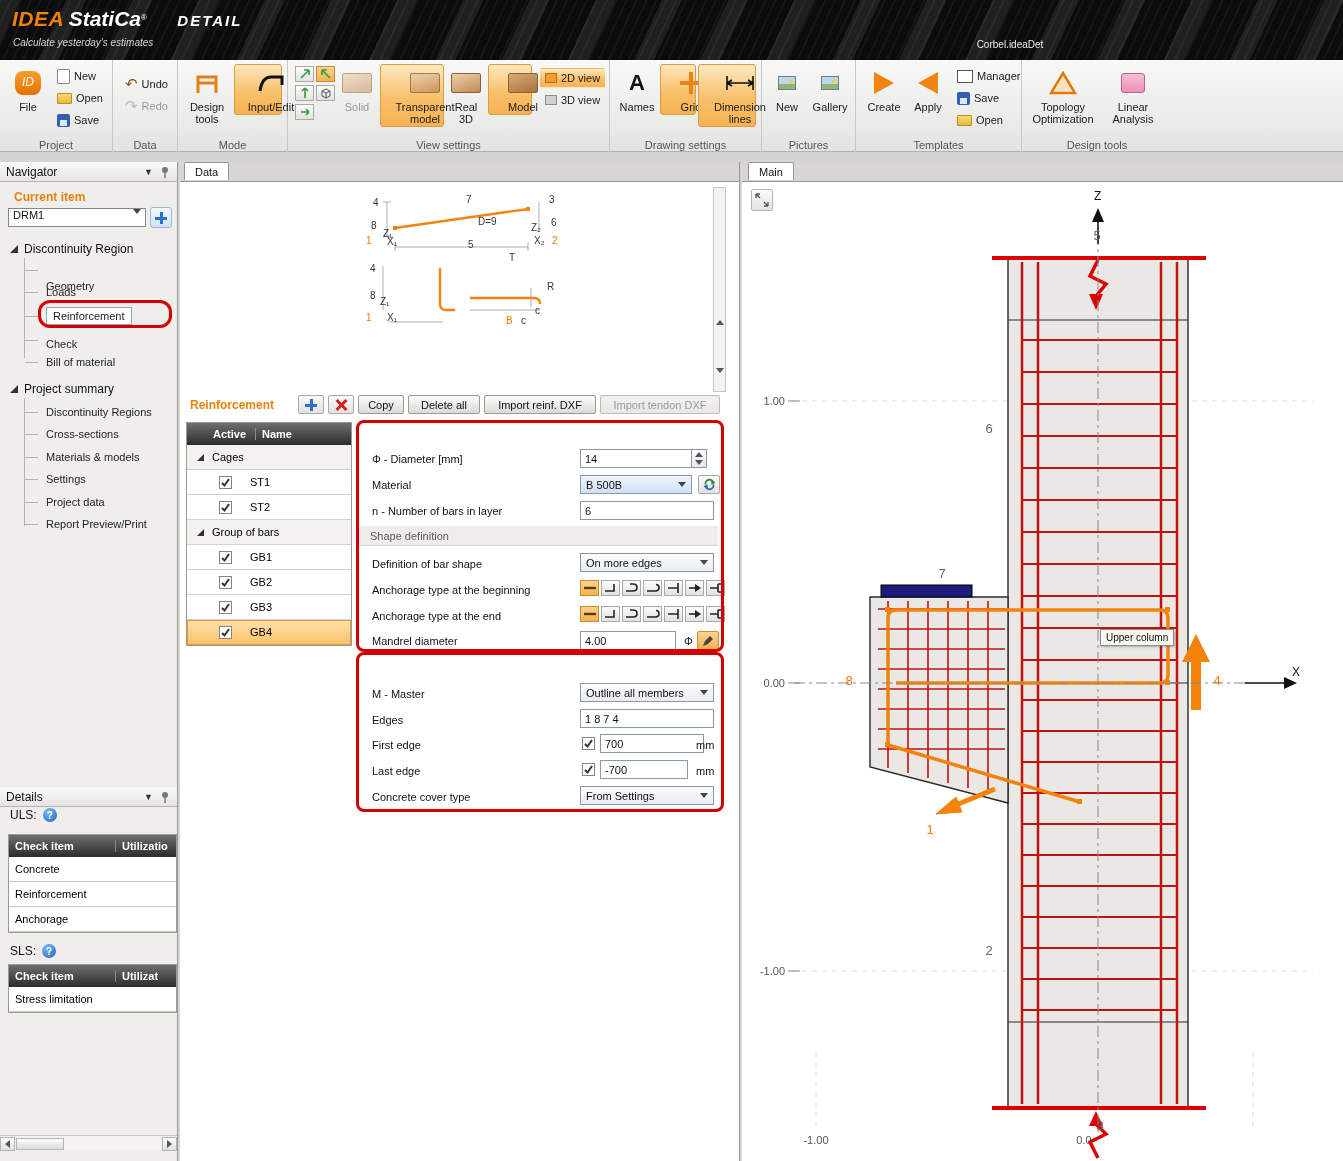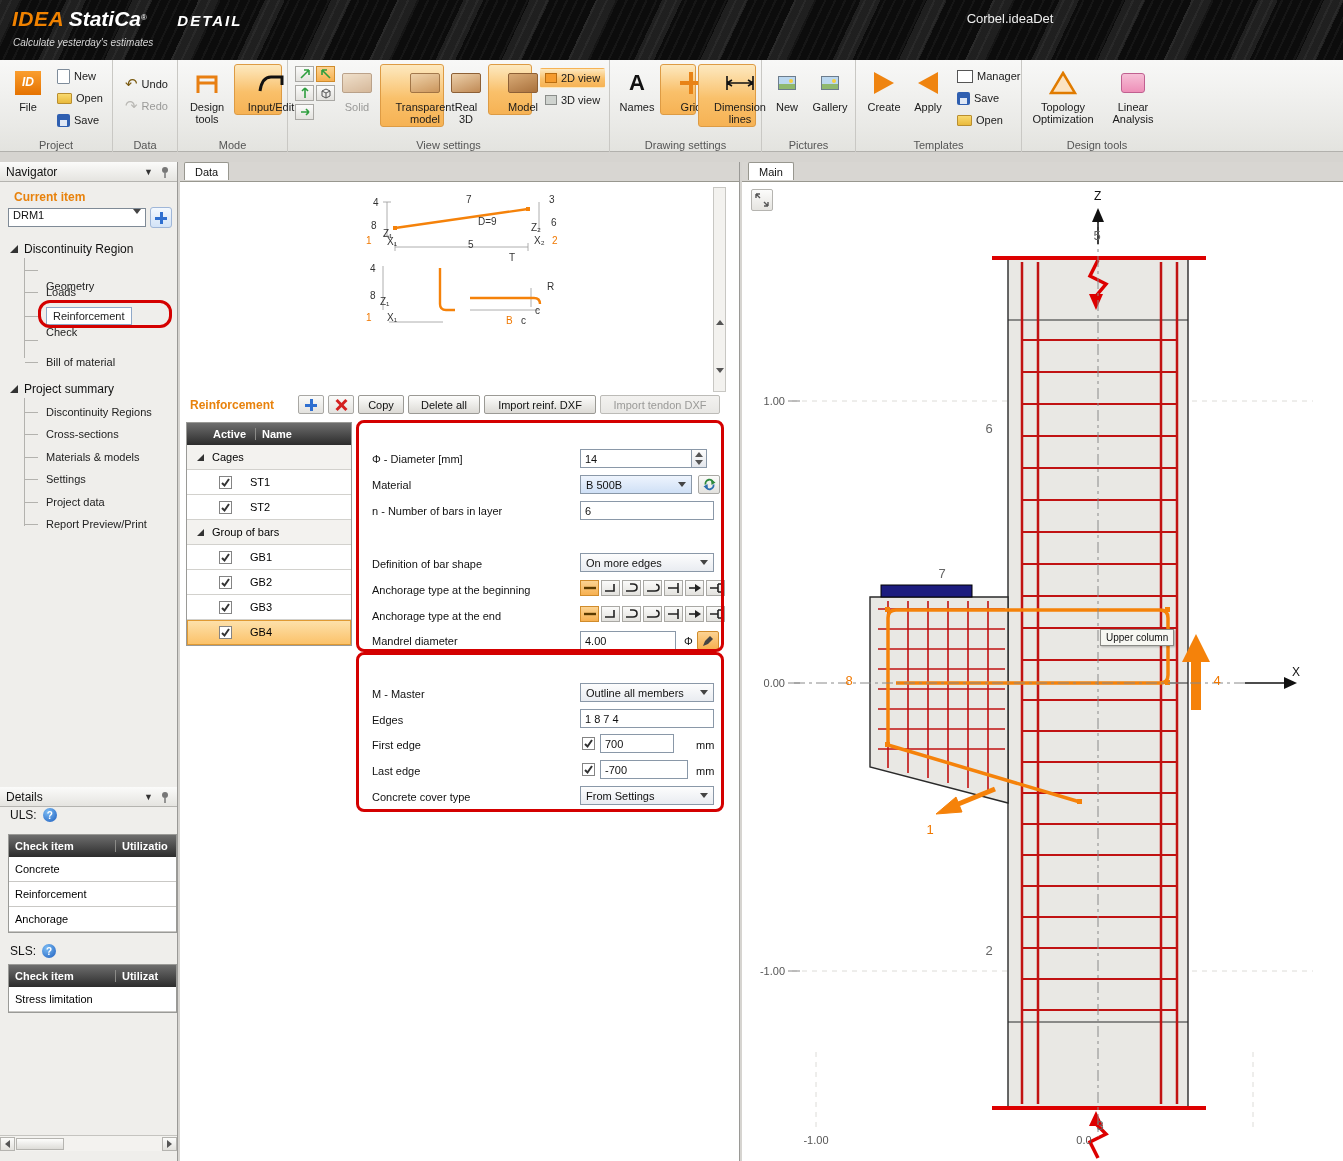--- a/index.html
+++ b/index.html
@@ -11,39 +11,39 @@
   .titlebar { position:absolute; left:0; top:0; width:1343px; height:60px;
     background:
       repeating-linear-gradient(115deg, rgba(255,255,255,0.045) 0 2px, transparent 2px 9px),
       repeating-linear-gradient(115deg, rgba(90,90,90,0.25) 0 18px, transparent 18px 60px),
       #0c0c0c; }
   .logo-idea { color:#f08200; font-weight:800; font-style:italic; font-size:21px; letter-spacing:.5px; }
   .logo-statica { color:#fff; font-weight:700; font-style:italic; font-size:21px; }
   .logo-reg { color:#fff; font-size:8px; vertical-align:super; }
   .logo-detail { color:#fff; font-weight:700; font-style:italic; font-size:15px; letter-spacing:2px; }
   .tagline { color:#d5d5d5; font-style:italic; font-size:10px; }
-  .doc-title { color:#eee; font-size:13px; text-align:center; }
+  .doc-title { color:#eee; font-size:10px; text-align:center;margin-top:28px; }
 
   
   .ribbon { position:absolute; left:0; top:60px; width:1343px; height:92px;
     background:linear-gradient(#f8f8f7,#eaeae7 70%,#e3e3df); border-bottom:1px solid #b2b1ad; }
   .rgroup { position:absolute; top:0; height:92px; border-right:1px solid #c9c8c4; }
   .glabel { position:absolute; bottom:1px; left:0; right:0; text-align:center; font-size:11px; color:#555; }
   .rbtn { position:absolute; top:4px; display:flex; flex-direction:column; align-items:center;
     font-size:11px; color:#1a1a1a; text-align:center; line-height:1.1; border:1px solid transparent;
     border-radius:3px; padding:3px 2px 1px; }
   .rbtn .ricon { height:30px; display:flex; align-items:center; justify-content:center; margin-bottom:3px; }
   .hl { background:linear-gradient(#fde9c0,#f9c06a 55%,#f6b254); border:1px solid #dd9b44; border-radius:3px;padding-left:28px; }
   .sbtn { display:flex; align-items:center; gap:4px; font-size:11px; height:20px; padding:0 4px;
     border:1px solid transparent; border-radius:2px; color:#1a1a1a; }
   .stack { position:absolute; display:flex; flex-direction:column; gap:2px; }
   .dis { color:#9a9a98; }
 
-  .i-id { width:26px; height:24px; background:linear-gradient(#fa9e2f,#e57200); border-radius:0;
-    color:#fff; font-weight:700; font-size:12px; font-style:italic; display:flex; align-items:center; justify-content:center; }
+  .i-id { width:26px; height:24px; background:linear-gradient(#fa9e2f,#e57200); border-radius:8px;
+    color:#fff; font-weight:400; font-size:12px; font-style:italic; display:flex; align-items:center; justify-content:center; }
   .i-doc { width:13px; height:15px; background:#fff; border:1px solid #7e8c9a; border-radius:1px; }
   .i-folder { width:15px; height:11px; background:linear-gradient(#f9d96e,#e9ba3c); border:1px solid #b98e2f; border-radius:1px; }
   .i-floppy { width:13px; height:13px; background:#2f5fb0; border-radius:2px; position:relative; }
   .i-floppy::after { content:""; position:absolute; left:3px; top:6px; width:7px; height:6px; background:#dfe8f5; }
   .i-box { width:30px; height:20px; border:1px solid #8d6036; border-radius:2px;
     background:linear-gradient(160deg,#ecd0ab,#c08a55); }
   .i-sq-or { width:12px; height:10px; background:#f59b2d; border:1px solid #b96d10; }
   .i-sq-gr { width:12px; height:10px; background:#cfd3cf; border:1px solid #8a8d8a; }
   .bigA { font-size:22px; font-weight:800; color:#111; }
   .cross-or { position:relative; width:22px; height:22px; }
@@ -398,21 +398,21 @@
     <span>Discontinuity Region</span>
   </div>
   <div class="vline" style="left:24px; top:96px; height:100px;"></div>
   <div class="hdash" style="left:25px; top:108px;"></div>
   <div class="nav-item" style="left:46px; top:118px;">Geometry</div>
   <div class="hdash" style="left:25px; top:130px;"></div>
   <div class="nav-item" style="left:46px; top:124px;">Loads</div>
   <div class="hdash" style="left:25px; top:154px;"></div>
   <div class="nav-item selitem" style="left:46px; top:145px;">Reinforcement</div>
   <div class="hdash" style="left:25px; top:178px;"></div>
-  <div class="nav-item" style="left:46px; top:164px;text-align:center;">Check</div>
+  <div class="nav-item" style="left:46px; top:176px;text-align:center;">Check</div>
   <div class="hdash" style="left:25px; top:200px;"></div>
   <div class="nav-item" style="left:46px; top:194px;">Bill of material</div>
 
   <div class="redbox" style="left:38px; top:138px; width:134px; height:28px;"></div>
 
   <div class="nav-section" style="left:10px; top:220px;">
     <span class="tri-exp"></span>
     <span>Project summary</span>
   </div>
   <div class="vline" style="left:24px; top:236px; height:128px;"></div>
@@ -655,20 +655,21 @@
         <path d="M2.5,6.5 A4,4 0 0 1 10.5,5" stroke="#2d8a3e" stroke-width="1.8" fill="none"></path>
         <polygon points="8,1.5 12.5,4.5 8.5,7" fill="#2d8a3e"></polygon>
         <path d="M10.5,6.5 A4,4 0 0 1 2.5,8" stroke="#2d6fb0" stroke-width="1.8" fill="none"></path>
         <polygon points="5,11.5 0.5,8.5 4.5,6" fill="#2d6fb0"></polygon>
       </svg>
   </div>
 
   <div class="flabel" style="left:192px; top:343px;">n - Number of bars in layer</div>
   <input class="finput" style="left: 400px; top: 339px; width: 134px;" value="6">
 
+  <div class="fsec" style="left:178px; top:364px;">Shape definition</div>
 
   <div class="flabel" style="left:192px; top:396px;">Definition of bar shape</div>
   <div class="fselect" style="left:400px; top:391px; width:134px;">
     <span>On more edges</span>
       <span class="dda"></span>
   </div>
 
   <div class="flabel" style="left:192px; top:422px;">Anchorage type at the beginning</div>
   <div class="anchrow" style="left:400px; top:418px;">
     <span class="abtn hlb">
@@ -767,21 +768,21 @@
 
   <div class="flabel" style="left:192px; top:552px;">Edges</div>
   <input class="finput" style="left: 400px; top: 547px; width: 134px;" value="1 8 7 4">
 
   <div class="flabel" style="left:192px; top:577px;">First edge</div>
   <span class="cb abs" style="left:402px; top:575px;">
       <svg width="11" height="11">
         <path d="M2,6 L4.5,8.5 L9,2" stroke="#333" stroke-width="2" fill="none"></path>
       </svg>
     </span>
-  <input class="finput" style="left: 420px; top: 572px; width: 74px;" value="700">
+  <input class="finput" style="left: 420px; top: 572px; width: 104px;" value="700">
   <div class="funit" style="left:516px; top:577px;">mm</div>
 
   <div class="flabel" style="left:192px; top:603px;">Last edge</div>
   <span class="cb abs" style="left:402px; top:601px;">
       <svg width="11" height="11">
         <path d="M2,6 L4.5,8.5 L9,2" stroke="#333" stroke-width="2" fill="none"></path>
       </svg>
     </span>
   <input class="finput" style="left: 420px; top: 598px; width: 88px;" value="-700">
   <div class="funit" style="left:516px; top:603px;">mm</div>

